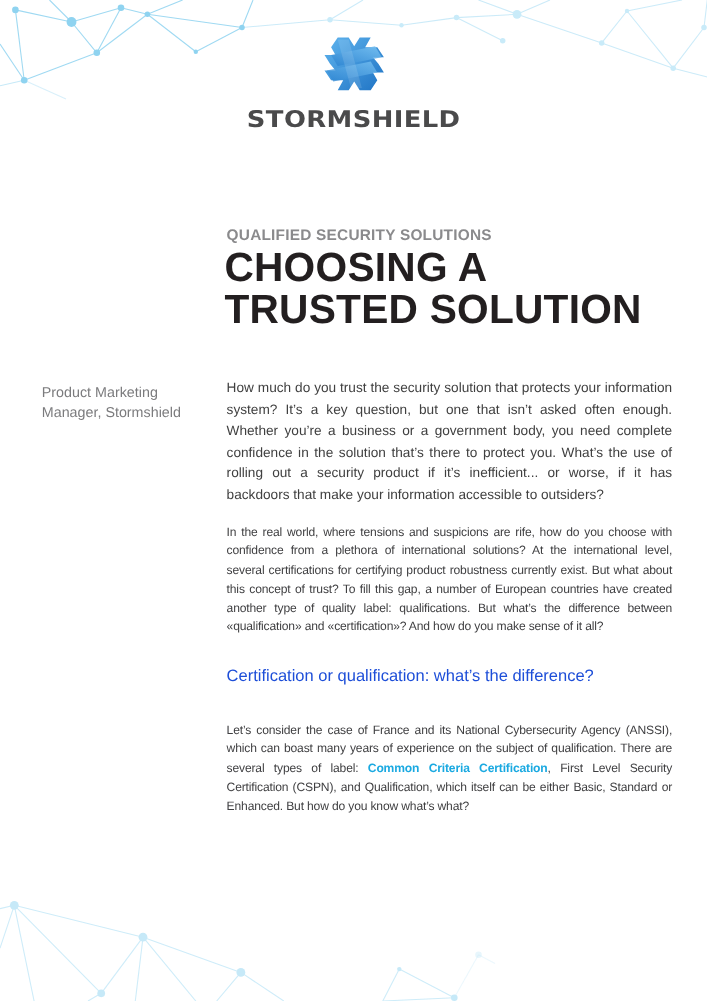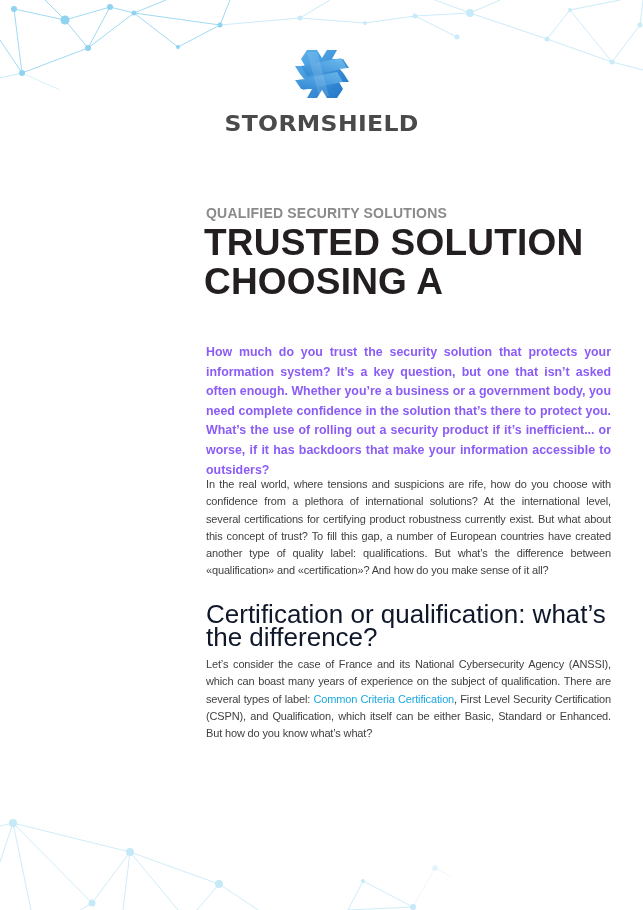--- a/index.html
+++ b/index.html
@@ -18,21 +18,21 @@
       position: absolute;
       left: 0;
       top: 0;
       width: 643px;
       height: 910px;
       pointer-events: none;
     }
     .logo {
       position: absolute;
       left: 0;
-      top: 48px;
+      top: 32px;
       width: 643px;
       text-align: center;
     }
     .logo-mark {
       display: block;
       margin: 0 auto;
       width: 58px;
       height: 52px;
     }
     .logo-word {
@@ -89,24 +89,24 @@
       color: #7b7b7d;
       margin-top: 3px;
     }
     .lede {
       position: absolute;
       left: 206px;
       top: 343px;
       width: 405px;
       margin: 0;
       font-family: "Liberation Sans", sans-serif;
-      font-weight: bold;
+      font-weight: normal;
       font-size: 12.4px;
       line-height: 19.6px;
-      color: #8b5cf6;
+      color: #404040;
       text-align: justify;
     }
     .para {
       position: absolute;
       left: 206px;
       width: 405px;
       margin: 0;
       font-family: "Liberation Sans", sans-serif;
       font-size: 11px;
       line-height: 17.3px;
@@ -117,27 +117,27 @@
     .para-1 { top: 476px; }
     .para-2 { top: 656px; }
     .section-heading {
       position: absolute;
       left: 206px;
       top: 603px;
       width: 405px;
       margin: 0;
       font-family: "Liberation Sans", sans-serif;
       font-weight: normal;
-      font-size: 26px;
+      font-size: 15px;
       line-height: 23px;
-      color: #0f172a;
+      color: #1d4ed8;
     }
     .link {
       color: #1aa9e1;
-      font-weight: normal;
+      font-weight: bold;
       text-decoration: none;
     }
   </style>
 </head>
 <body>
 
 <svg class="network" viewBox="0 0 643 910" xmlns="http://www.w3.org/2000/svg">
   <g stroke="#8fd3f0" stroke-width="1" fill="none" opacity="0.85">
     <line x1="14" y1="9" x2="22" y2="73"></line>
     <line x1="14" y1="9" x2="65" y2="20"></line>
@@ -243,25 +243,29 @@
     <path d="M8,18 L48,10 L54,20 L14,28 Z" fill="url(#lg2)" opacity="0.85"></path>
     <path d="M4,32 L44,24 L50,34 L10,42 Z" fill="url(#lg2)" opacity="0.75"></path>
     <path d="M14,4 L24,4 L36,48 L26,48 Z" fill="#ffffff" opacity="0.12"></path>
   </svg>
   <span class="logo-word">STORMSHIELD</span>
 </div>
 
 <div class="kicker">QUALIFIED SECURITY SOLUTIONS</div>
 
 <h1 class="title">
+  <span>CHOOSING A</span>
   <span>TRUSTED SOLUTION</span>
-  <span>CHOOSING A</span>
 </h1>
 
 <div class="author">
+  <div class="author-role">
+    <span>Product Marketing</span><br>
+    <span>Manager, Stormshield</span>
+  </div>
 </div>
 
 <p class="lede">How much do you trust the security solution that protects your information system? It’s a key question, but one that isn’t asked often enough. Whether you’re a business or a government body, you need complete confidence in the solution that’s there to protect you. What’s the use of rolling out a security product if it’s inefficient... or worse, if it has backdoors that make your information accessible to outsiders?</p>
 
 <p class="para para-1">In the real world, where tensions and suspicions are rife, how do you choose with confidence from a plethora of international solutions? At the international level, several certifications for certifying product robustness currently exist. But what about this concept of trust? To fill this gap, a number of European countries have created another type of quality label: qualifications. But what’s the difference between «qualification» and «certification»? And how do you make sense of it all?</p>
 
 <h2 class="section-heading">Certification or qualification: what’s the difference?</h2>
 
 <p class="para para-2"><span>Let’s consider the case of France and its National Cybersecurity Agency (ANSSI), which can boast many years of experience on the subject of qualification. There are several types of label: </span><a class="link" href="#">Common Criteria Certification</a><span>, First Level Security Certification (CSPN), and Qualification, which itself can be either Basic, Standard or Enhanced. But how do you know what’s what?</span></p>
 

